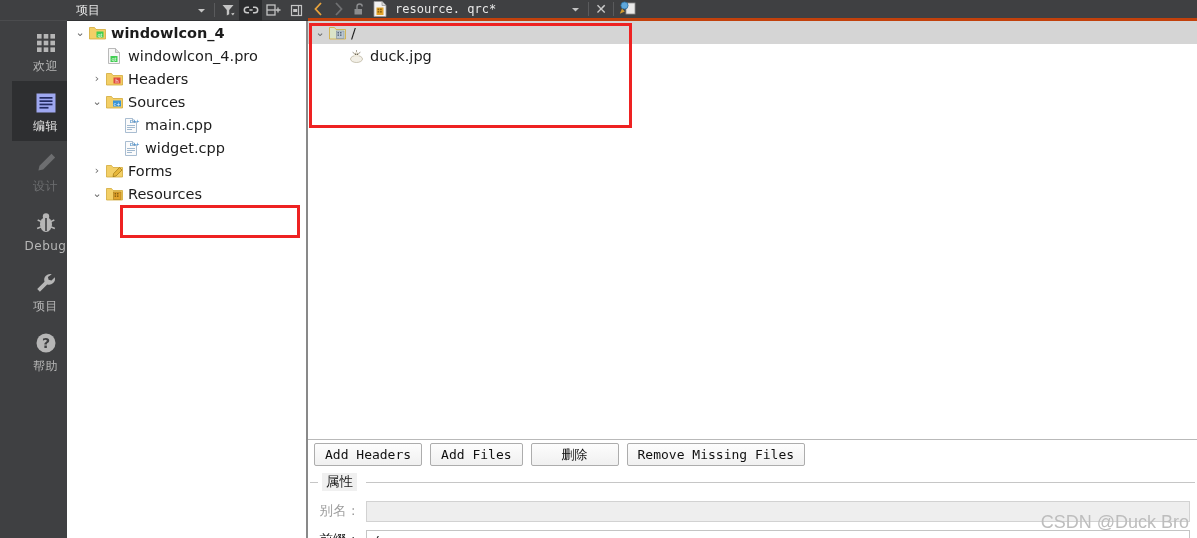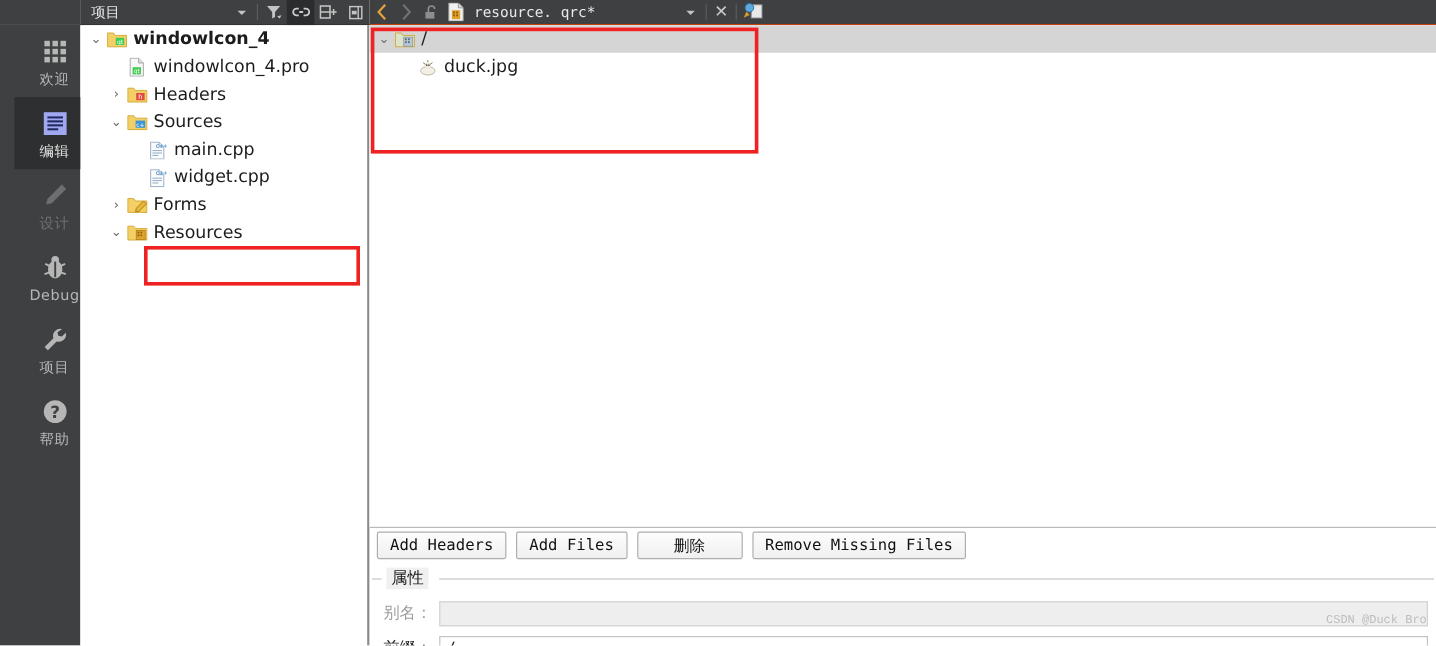--- a/index.html
+++ b/index.html
@@ -62,21 +62,21 @@
   .tb-btn.on { background: #2b2c2e; }
   .tb-sep {
     width: 1px; height: 14px; background: #5a5b5d; margin: 0 1px;
   }
 
   .toolbar-right {
     position: absolute; left: 308px; top: 0;
     width: 889px; height: 21px;
     background: #3f4042;
     display: flex; align-items: center;
-    border-bottom: 1px solid #c2410c;
+    border-bottom: 3px solid #c2410c;
   }
   .nav-arrow {
     width: 20px; height: 21px;
     display: flex; align-items: center; justify-content: center;
     font-size: 14px; font-family: "DejaVu Sans", sans-serif;
   }
   .nav-arrow.back { color: #e8a33d; }
   .nav-arrow.fwd  { color: #6f7072; }
   .file-name {
     color: #e8e8e8; font-size: 12px;
@@ -206,22 +206,22 @@
   
   .redbox {
     position: absolute;
     border: 3px solid #ee2222;
     pointer-events: none;
     z-index: 30;
   }
 
   .watermark {
     position: absolute; right: 8px; top: 512px;
-    font-size: 10px; color: #bdbdbd;
-    font-family: Liberation Mono, monospace;
+    font-size: 18px; color: #bdbdbd;
+    font-family: Liberation Sans, sans-serif;
     z-index: 20;
   }
 </style>
 </head>
 <body>
 
 <div id="app">
 
   <div class="mode-bar">
     <div class="mode-bar-top"></div>

